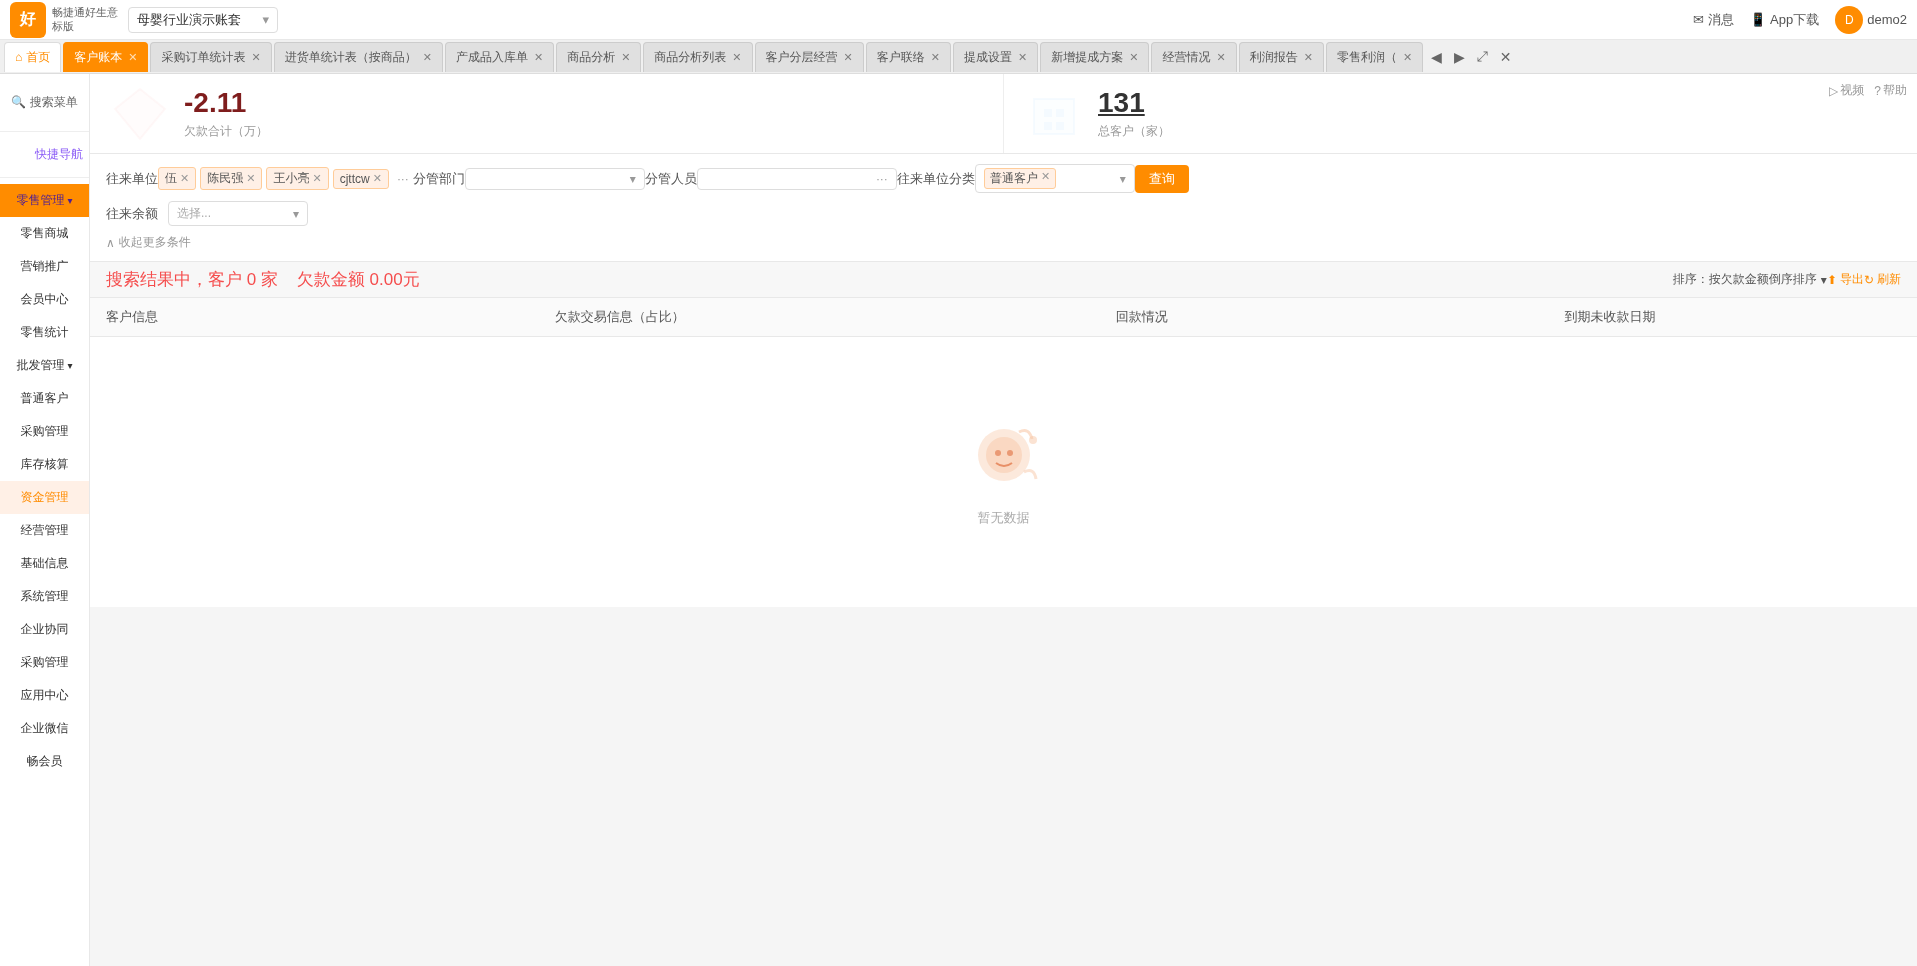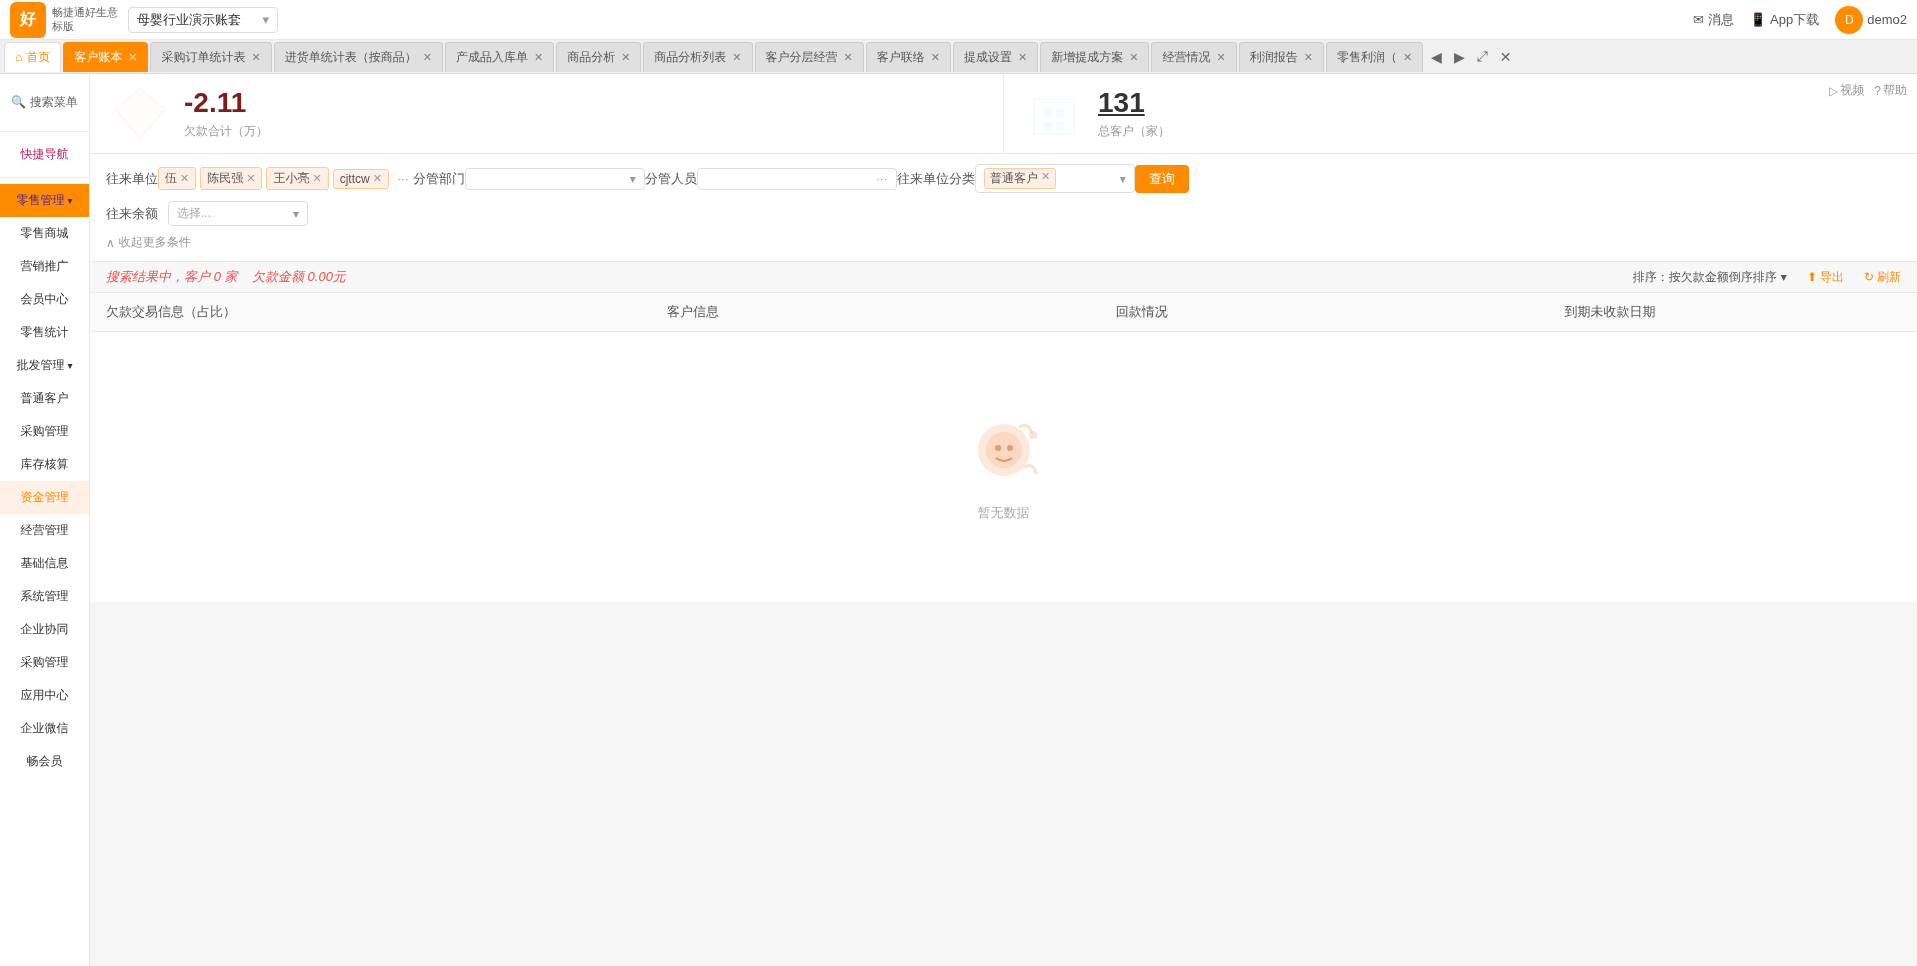--- a/index.html
+++ b/index.html
@@ -33,21 +33,21 @@
     .tab-close { font-size: 11px; color: inherit; opacity: 0.7; margin-left: 2px; }
     .tab-nav-btn { padding: 0 6px; cursor: pointer; color: #666; font-size: 14px; }
 
     
     .main-layout { display: flex; height: calc(966px - 40px - 34px); }
 
     
     .sidebar { width: 90px; background: #fff; border-right: 1px solid #e8e8e8; display: flex; flex-direction: column; overflow-y: auto; }
     .sidebar-search { padding: 20px 6px; border-bottom: 1px solid #eee; text-align: center; font-size: 12px; color: #666; cursor: pointer; }
     .sidebar-nav { padding: 6px 0; border-bottom: 1px solid #eee; }
-    .sidebar-nav-item { padding: 8px 6px; text-align: center; font-size: 12px; color: #be185d; cursor: pointer; }
+    .sidebar-nav-item { padding: 8px 6px; text-align: right; font-size: 12px; color: #8b5cf6; cursor: pointer; }
     .sidebar-section { padding: 6px 0; }
     .sidebar-item { padding: 8px 6px; text-align: center; font-size: 12px; cursor: pointer; display: flex; align-items: center; justify-content: center; gap: 3px; }
     .sidebar-item.active { background: #ff8c00; color: #4c1d95; }
     .sidebar-item .arrow { font-size: 10px; }
 
     
     .content { flex: 1; overflow-y: auto; background: #f5f5f5; }
 
     
     .stats-row {
@@ -80,23 +80,23 @@
     .filter-input-wrap { display: flex; align-items: center; border: 1px solid #ddd; border-radius: 4px; padding: 3px 8px; min-width: 200px; font-size: 12px; color: #aaa; }
     .filter-input-wrap .dots { margin-left: auto; cursor: pointer; color: #999; }
     .filter-input-tag { display: flex; align-items: flex-start; gap: 3px; background: #fff0e6; border: 1px solid #ffcc99; border-radius: 3px; padding: 1px 5px; font-size: 12px; color: #555; margin-right: 16px; }
     .filter-tag-input-x { cursor: pointer; color: #999; font-size: 11px; }
     .btn-query { background: #ff8c00; color: #fff; border: none; border-radius: 4px; padding: 5px 14px; cursor: pointer; font-size: 13px; }
     .collapse-btn { display: flex; align-items: center; gap: 4px; color: #999; font-size: 12px; cursor: pointer; margin: 0 auto; }
     .filter-row2 { display: flex; align-items: center; gap: 10px; }
 
     
     .result-bar { background: #f7f7f7; padding: 6px 16px; border-bottom: 1px solid #e8e8e8; display: flex; align-items: center; justify-content: space-between; }
-    .result-info { font-size: 13px; color: #555; font-style: italic; }
+    .result-info { font-size: 17px; color: #555; }
     .result-info span { color: #f54d4d; }
-    .result-actions { display: flex; align-items: flex-start; gap: 20px; font-size: 12px; color: #555; }
+    .result-actions { display: flex; align-items: flex-start; gap: 0; font-size: 12px; color: #555; }
     .result-sort { display: flex; align-items: center; gap: 4px; }
     .result-btn { display: flex; align-items: center; gap: 3px; cursor: pointer; color: #ff8c00; }
 
     
     .table-container { background: #fff; margin: 0; }
     .table-header { display: flex; padding: 10px 16px; border-bottom: 1px solid #e8e8e8; background: #fafafa; }
     .table-col { font-size: 13px; color: #555; font-weight: 500; }
     .table-col-1 { flex: 2; }
     .table-col-2 { flex: 2.5; }
     .table-col-3 { flex: 2; }
@@ -406,22 +406,22 @@
         </div>
         <div class="result-btn">
           <span>↻</span>
           <span>刷新</span>
         </div>
       </div>
     </div>
 
     <div class="table-container">
       <div class="table-header">
+        <div class="table-col table-col-1">客户信息</div>
         <div class="table-col table-col-2">欠款交易信息（占比）</div>
-        <div class="table-col table-col-1">客户信息</div>
         <div class="table-col table-col-3">回款情况</div>
         <div class="table-col table-col-4">到期未收款日期</div>
       </div>
 
       <div class="empty-state">
         <div class="empty-icon">
           <svg width="80" height="80" viewBox="0 0 80 80">
             <circle cx="40" cy="38" r="26" fill="#f8c8a8" opacity="0.4"></circle>
             <circle cx="40" cy="38" r="18" fill="#f8c8a8" opacity="0.5"></circle>
             <circle cx="34" cy="36" r="3" fill="#e07040" opacity="0.6"></circle>

